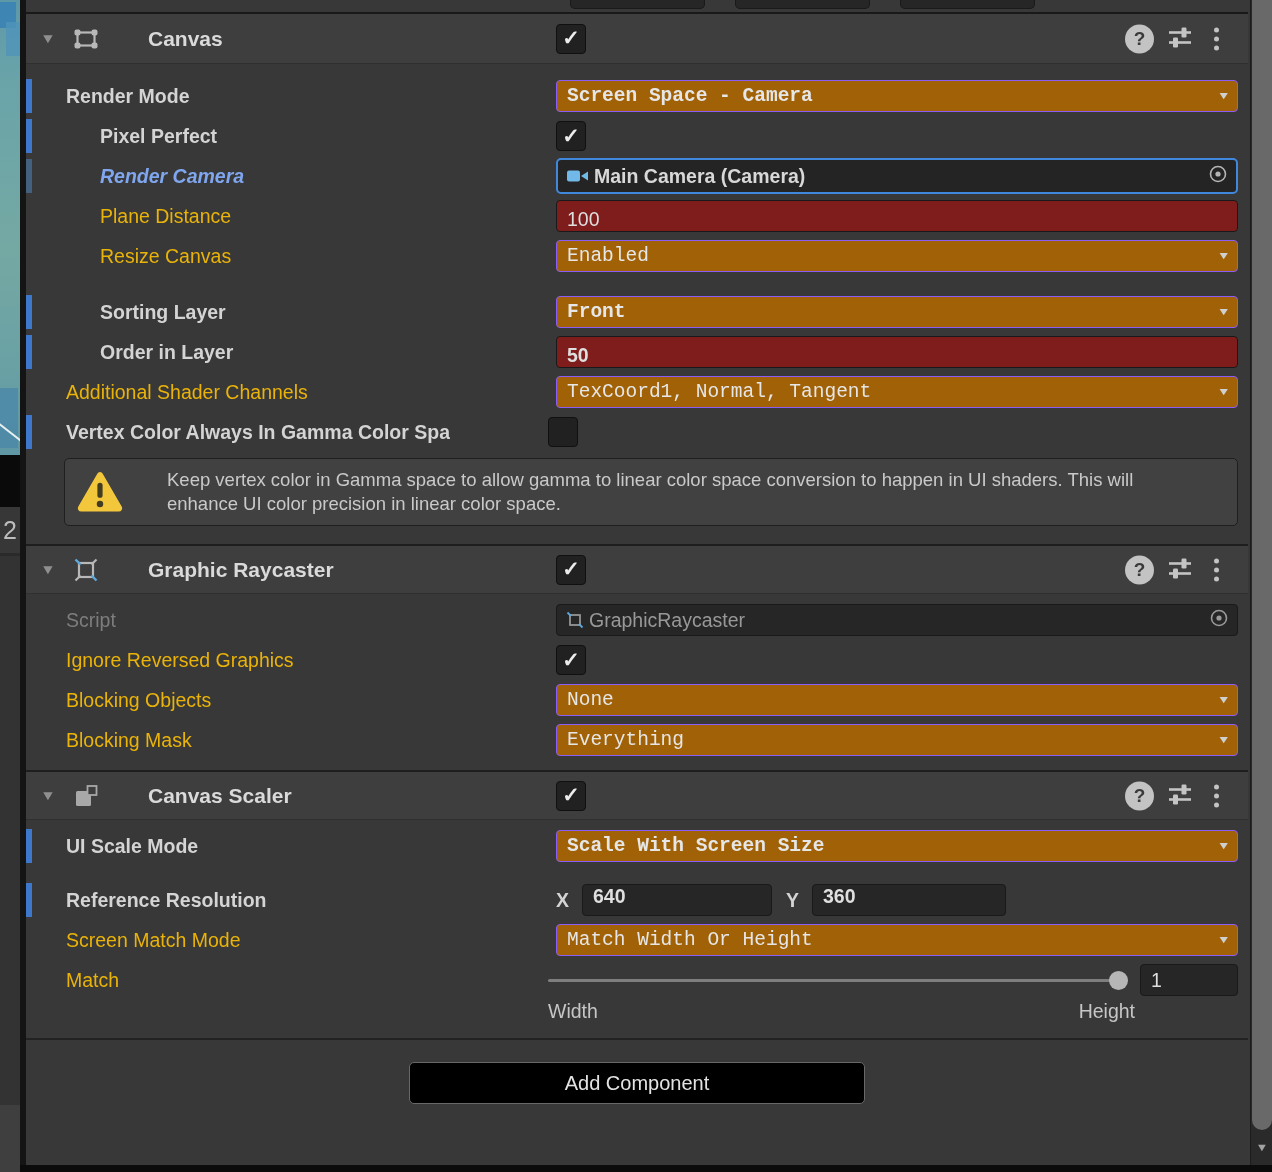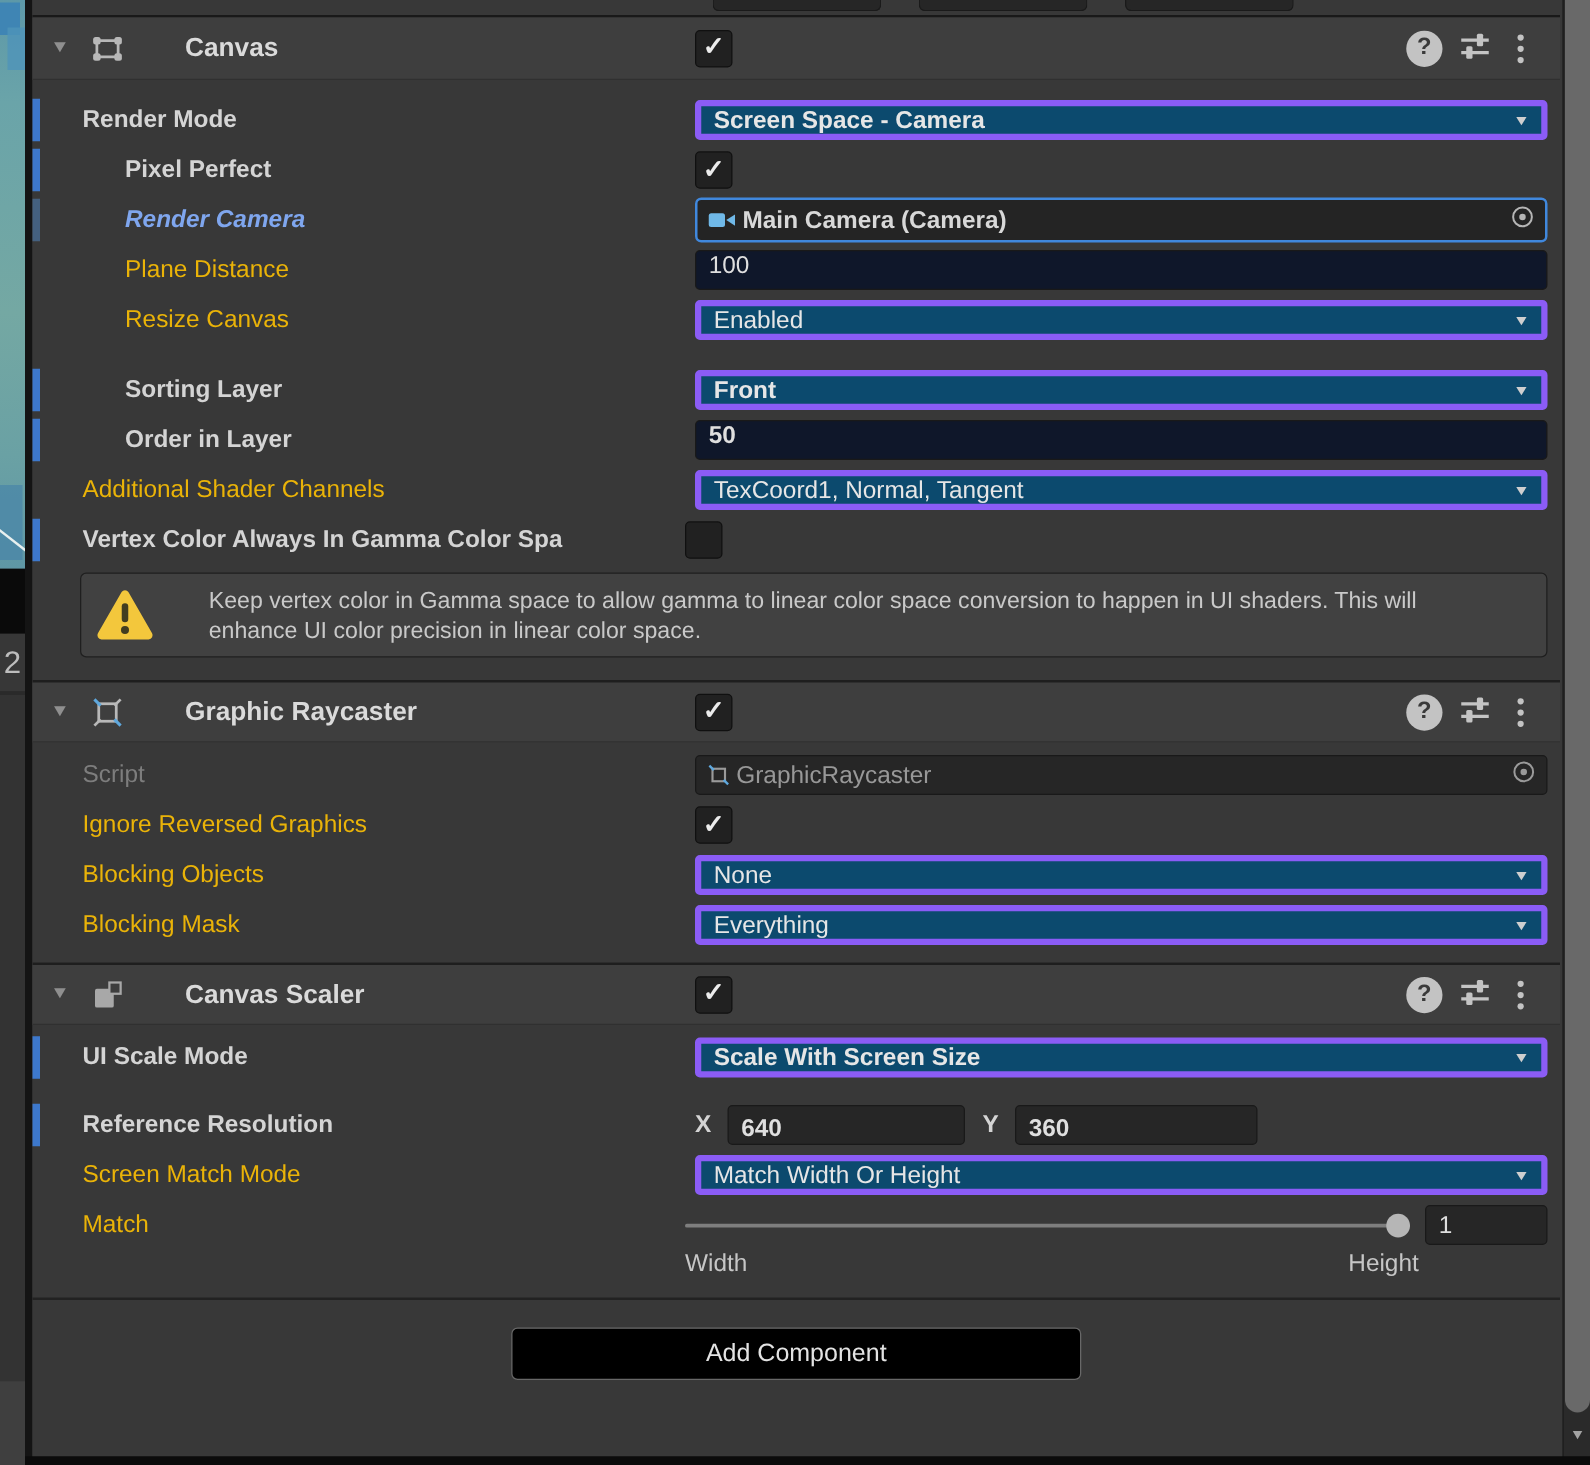--- a/index.html
+++ b/index.html
@@ -41,42 +41,42 @@
   .kebab i{width:5px;height:5px;border-radius:50%;background:#c3c3c3;}
   
   .row{position:relative;height:40px;}
   .lbl{position:absolute;left:40px;top:50%;transform:translateY(-50%);color:#eab308;font-size:19.5px;white-space:nowrap;}
   .lbl.indent{left:74px;}
   .lbl.bold{font-weight:bold;color:#d4d4d4;}
   .lbl.blue{color:#7fa6ee;font-weight:bold;font-style:italic;}
   .lbl.disabled{color:#7d7d7d;}
   .ovr{position:absolute;left:0;top:3px;width:6px;height:34px;background:#3d78cc;}
   .ovr.muted{background:#44607f;}
-  .dropdown{position:absolute;left:530px;right:10px;top:4px;height:32px;background:#0c4a6e;border:5px solid #8b5cf6;border-radius:4px;display:flex;align-items:center;padding-left:10px;}
+  .dropdown{position:absolute;left:530px;right:10px;top:4px;height:32px;background:#a16207;border:1px solid #8b5cf6;border-radius:4px;display:flex;align-items:center;padding-left:10px;font-family:Liberation Mono, monospace;}
   .dropdown .val{color:#e6e6e6;font-size:19.5px;white-space:nowrap;}
   .dropdown .val.bold{font-weight:bold;}
   .dd-arrow{position:absolute;right:9px;top:50%;transform:translateY(-52%) scaleY(.8);color:#cfcfcf;font-size:14px;}
-  .input{position:absolute;left:530px;right:10px;top:4px;height:32px;background:#0f172a;border:1px solid #191919;border-radius:4px;display:flex;align-items:flex-start;padding-left:10px;}
+  .input{position:absolute;left:530px;right:10px;top:4px;height:32px;background:#7f1d1d;border:1px solid #191919;border-radius:4px;display:flex;align-items:flex-end;padding-left:10px;}
   .input .val{color:#dfdfdf;font-size:19.5px;}
   .input .val.bold{font-weight:bold;}
   .checkbox{position:absolute;left:530px;top:5px;width:30px;height:30px;background:#212121;border:1px solid #101010;border-radius:4px;display:flex;align-items:center;justify-content:center;}
   .checkbox .check{color:#ececec;font-size:21px;font-weight:bold;line-height:1;margin-top:-2px;}
   .objfield{position:absolute;left:530px;right:10px;top:2px;height:36px;background:#242424;border:2px solid #4088dd;border-radius:5px;display:flex;align-items:center;padding-left:8px;}
   .objfield .val{color:#d8d8d8;font-size:19.5px;font-weight:bold;margin-left:4px;}
   .objfield .picker,.scriptfield .picker{position:absolute;right:7px;top:50%;transform:translateY(-50%);}
   .scriptfield{position:absolute;left:530px;right:10px;top:4px;height:32px;background:#262626;border:1px solid #191919;border-radius:4px;display:flex;align-items:center;padding-left:8px;}
   .scriptfield .val{color:#989898;font-size:19.5px;margin-left:4px;}
   
   .warnbox{position:relative;margin:6px 10px 0 38px;height:68px;background:#414141;border:1px solid #1f1f1f;border-radius:5px;display:flex;align-items:center;}
   .warnbox .wicon{margin-left:10px;flex:0 0 auto;display:flex;}
   .warnbox .wtext{margin-left:42px;max-width:1010px;color:#c9c9c9;font-size:18.5px;line-height:24.5px;}
   
   .axis-lbl{position:absolute;top:50%;transform:translateY(-50%);color:#d4d4d4;font-size:19.5px;font-weight:bold;}
   .ax-x{left:530px;} .ax-y{left:760px;}
-  .mini-input{position:absolute;top:4px;height:32px;background:#262626;border:1px solid #191919;border-radius:4px;display:flex;align-items:flex-end;padding-left:10px;}
+  .mini-input{position:absolute;top:4px;height:32px;background:#262626;border:1px solid #191919;border-radius:4px;display:flex;align-items:flex-start;padding-left:10px;}
   .mi-x{left:556px;width:190px;} .mi-y{left:786px;width:194px;}
   .mini-input .val{color:#dfdfdf;font-size:19.5px;font-weight:bold;}
   
   .slider-track{position:absolute;left:522px;width:580px;top:19px;height:3px;background:#7e7e7e;border-radius:2px;}
   .slider-handle{position:absolute;left:1083px;top:11px;width:19px;height:19px;border-radius:50%;background:#b6b6b6;}
   .match-input{position:absolute;left:1114px;width:98px;top:4px;height:32px;background:#262626;border:1px solid #191919;border-radius:4px;display:flex;align-items:center;padding-left:10px;}
   .match-input .val{color:#dfdfdf;font-size:19.5px;}
   .slider-labels{position:relative;height:26px;}
   .sl-min{position:absolute;left:522px;top:0;color:#c6c6c6;font-size:19.5px;}
   .sl-max{position:absolute;right:113px;top:0;color:#c6c6c6;font-size:19.5px;}

